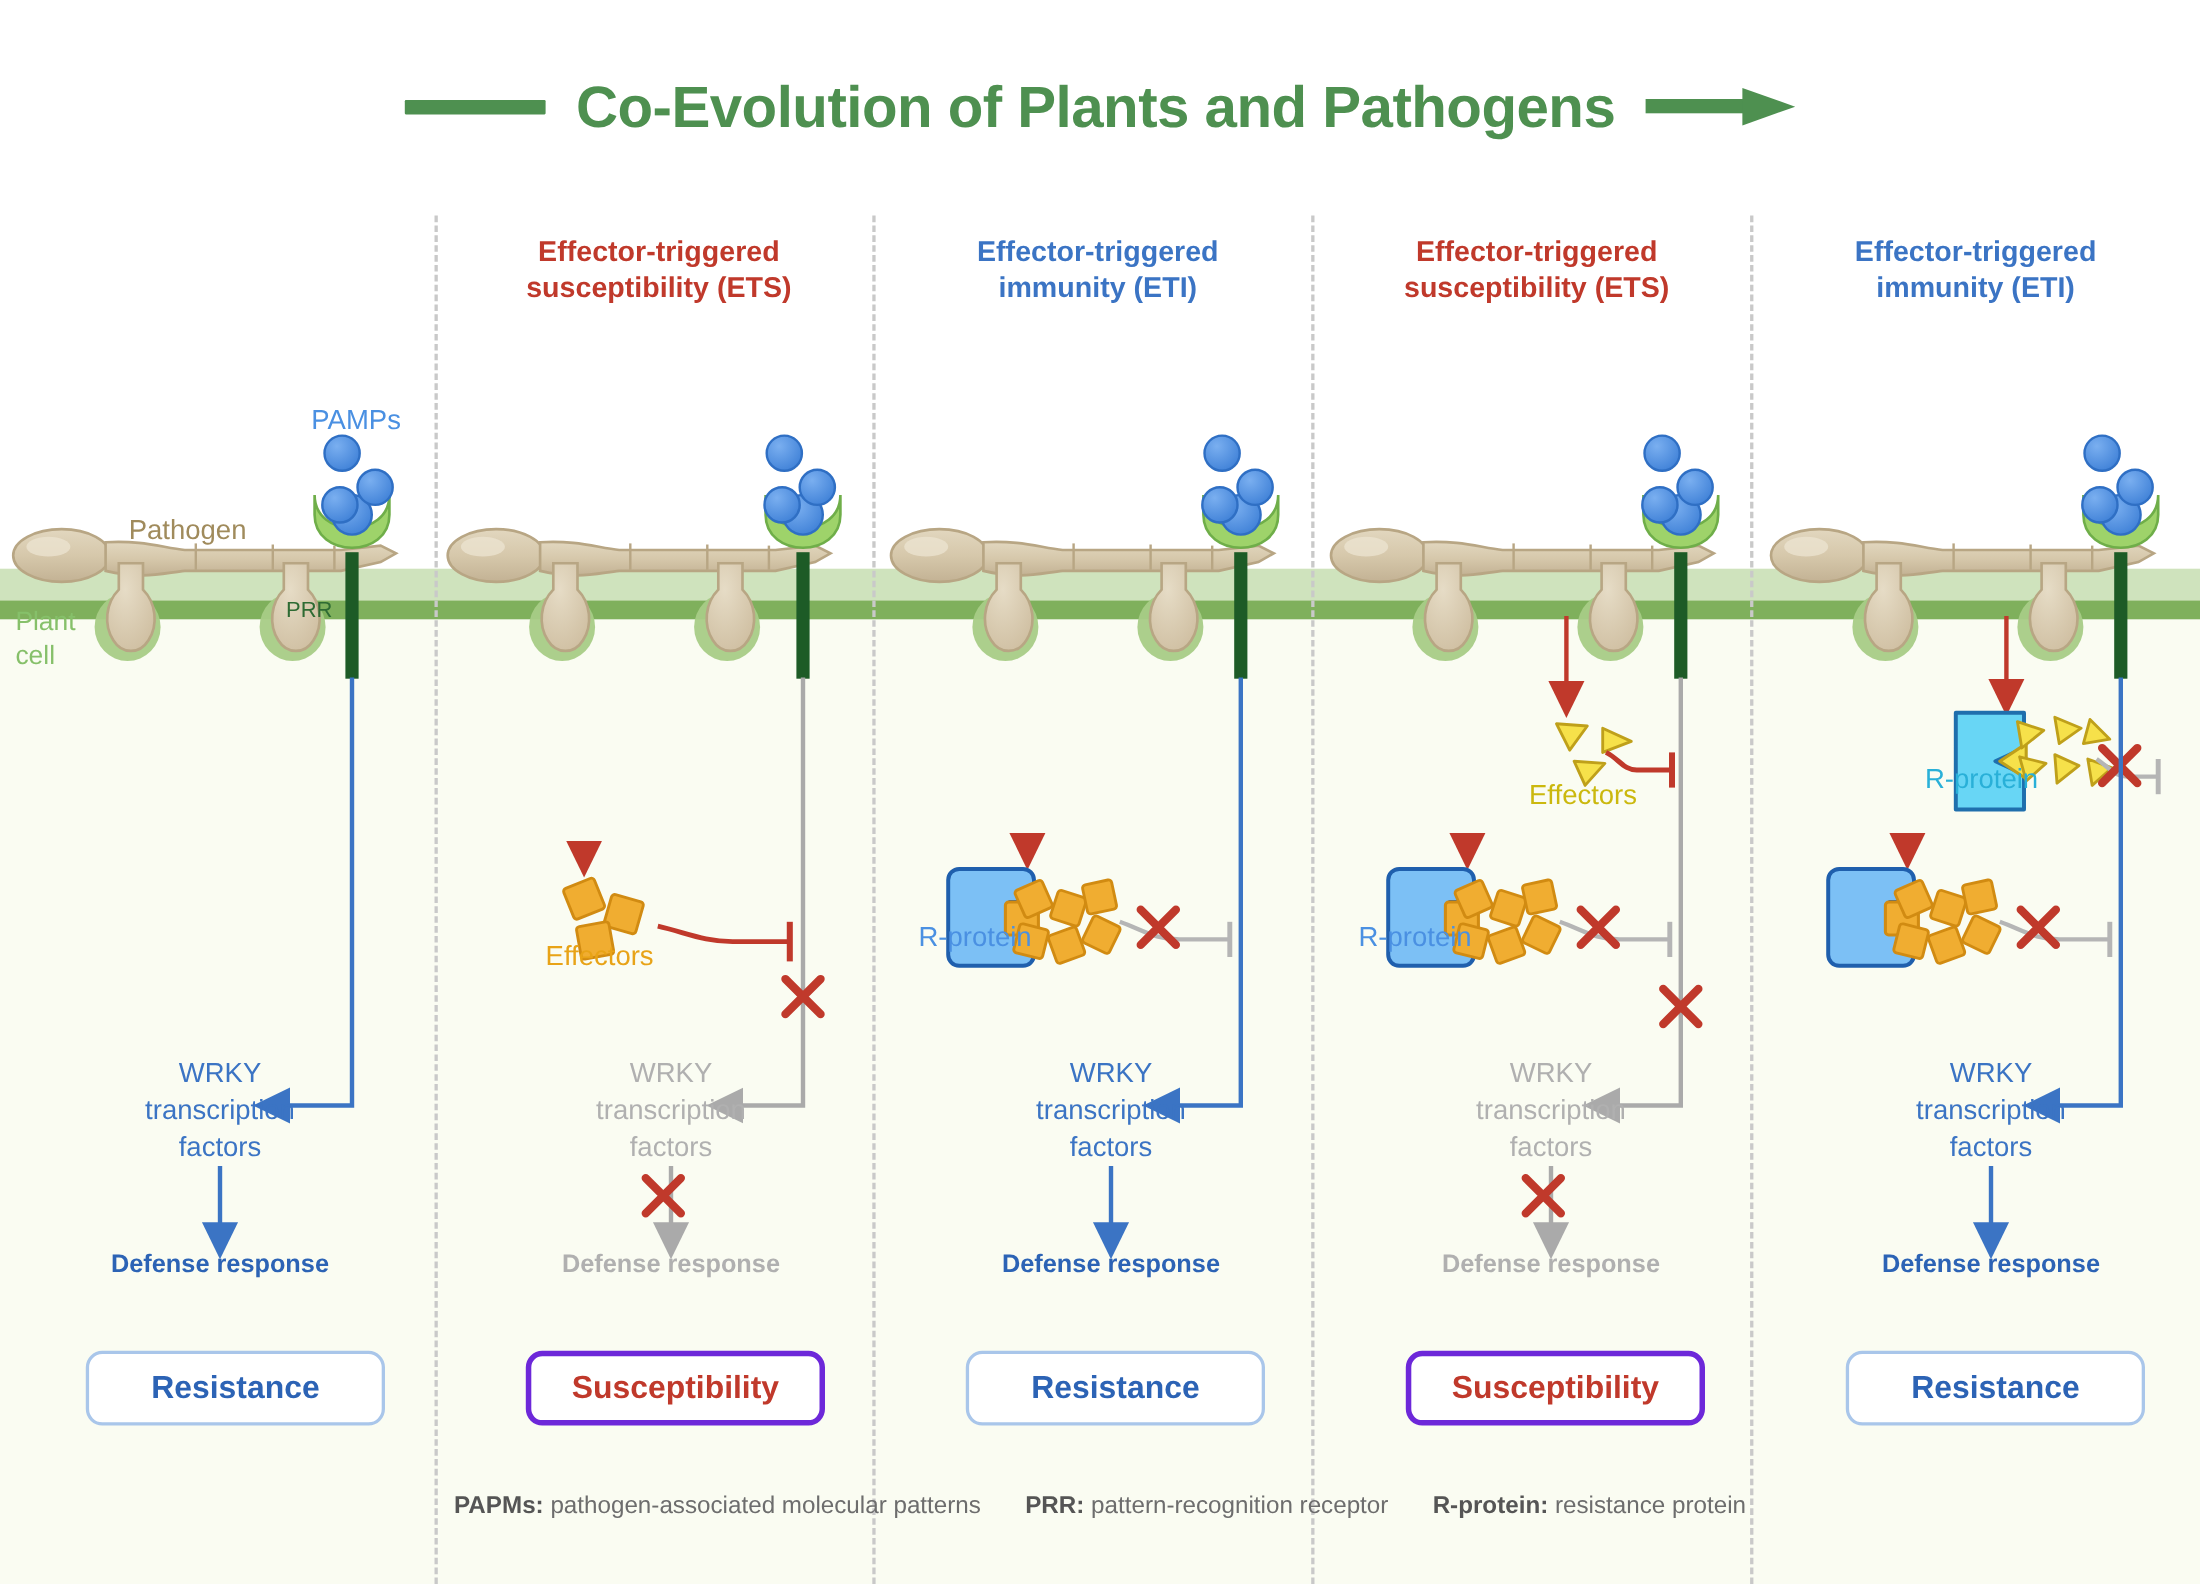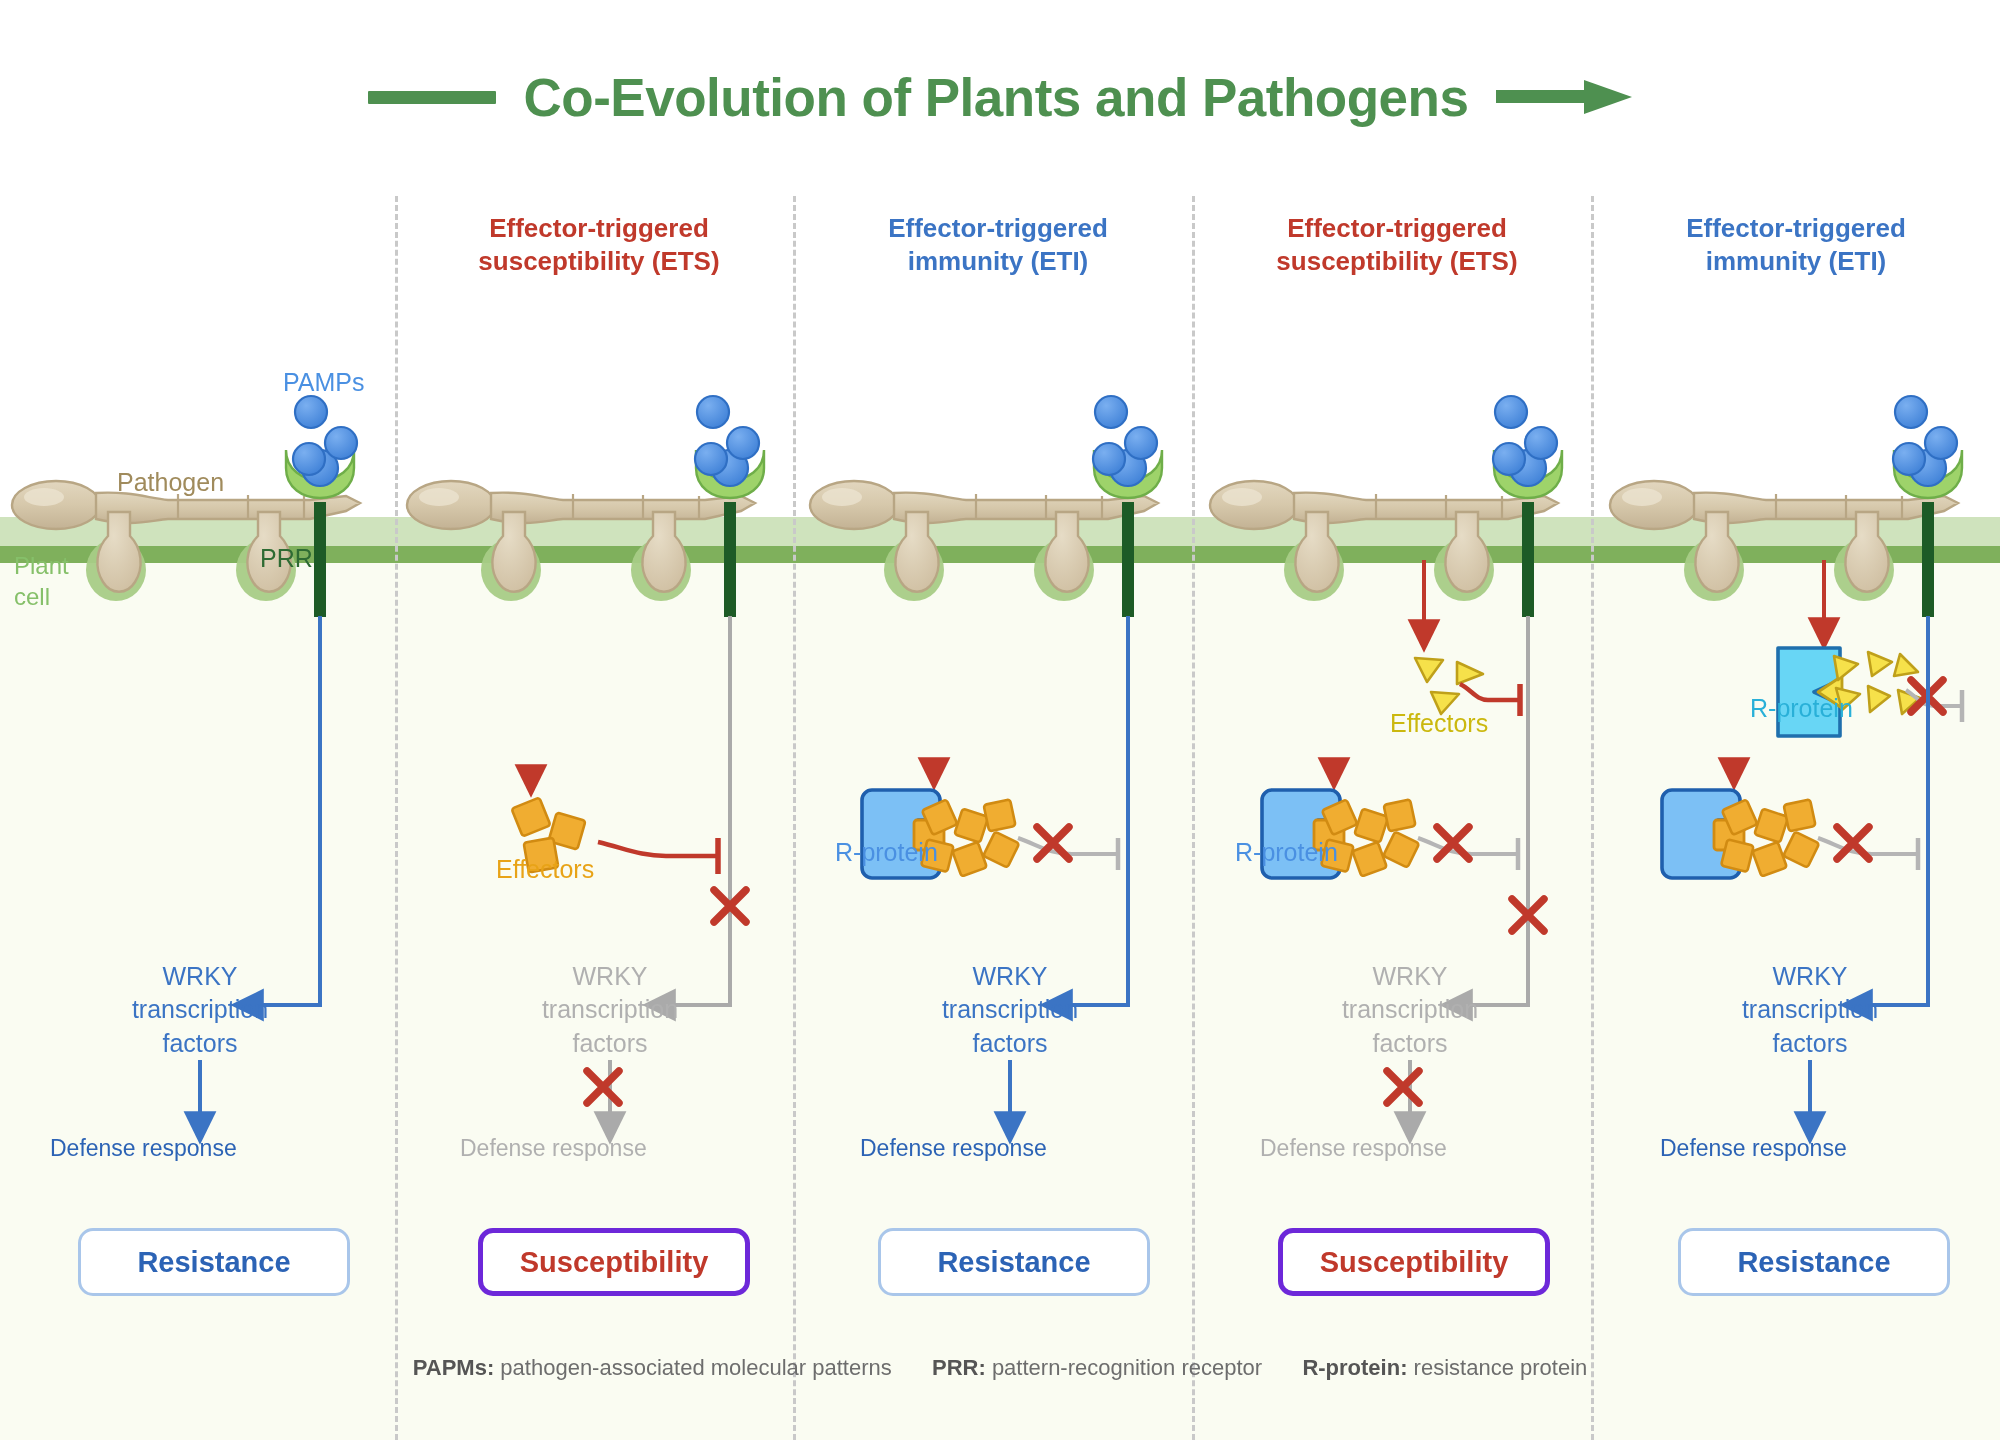--- a/index.html
+++ b/index.html
@@ -49,39 +49,39 @@
   
   #cytoplasm{position:absolute;left:0;top:562px;width:2000px;height:878px;background:#fafcf2;}
   #cellwall{position:absolute;left:0;top:517px;width:2000px;height:31px;background:#cfe3bd;}
   #membrane{position:absolute;left:0;top:546px;width:2000px;height:17px;background:#7fb05c;}
 
   
   .lbl{position:absolute;white-space:nowrap;}
   #lbl-pamps{font-size:25px;color:#4a90e2;left:283px;top:368px;}
   #lbl-pathogen{font-size:25px;color:#a08b5c;left:117px;top:468px;}
   #lbl-plantcell{font-size:24px;color:#86c06a;left:14px;top:551px;line-height:1.28;white-space:normal;width:80px;}
-  #lbl-prr{font-size:25px;color:#2e6b33;left:260px;top:544px;}
+  #lbl-prr{font-size:20px;color:#2e6b33;left:260px;top:544px;}
 
   .lbl-effectors{font-size:25px;position:absolute;white-space:nowrap;margin-top:17px;}
   .eff-orange{color:#e8a317;}
   .eff-yellow{color:#cbb80e;}
   .lbl-rprot{font-size:25px;position:absolute;white-space:nowrap;}
   .rp-blue{color:#4a90e2;}
   .rp-cyan{color:#29b0d8;}
 
   .wrky{
     position:absolute;width:230px;text-align:center;
     font-size:25px;line-height:1.33;
   }
   .wrky-on{color:#3b74c4;}
   .wrky-off{color:#b0b0b0;}
 
   .defense{
-    position:absolute;width:300px;text-align:left;
-    font-size:23px;font-weight:normal;
+    position:absolute;width:300px;text-align:center;
+    font-size:23px;font-weight:bold;
   }
   .def-on{color:#2c63b5;}
   .def-off{color:#b0b0b0;}
 
   .outcome{
     position:absolute;width:272px;height:68px;
     display:flex;align-items:center;justify-content:center;
     border-radius:15px;background:#ffffff;
     font-size:29px;font-weight:bold;
     box-sizing:border-box;

